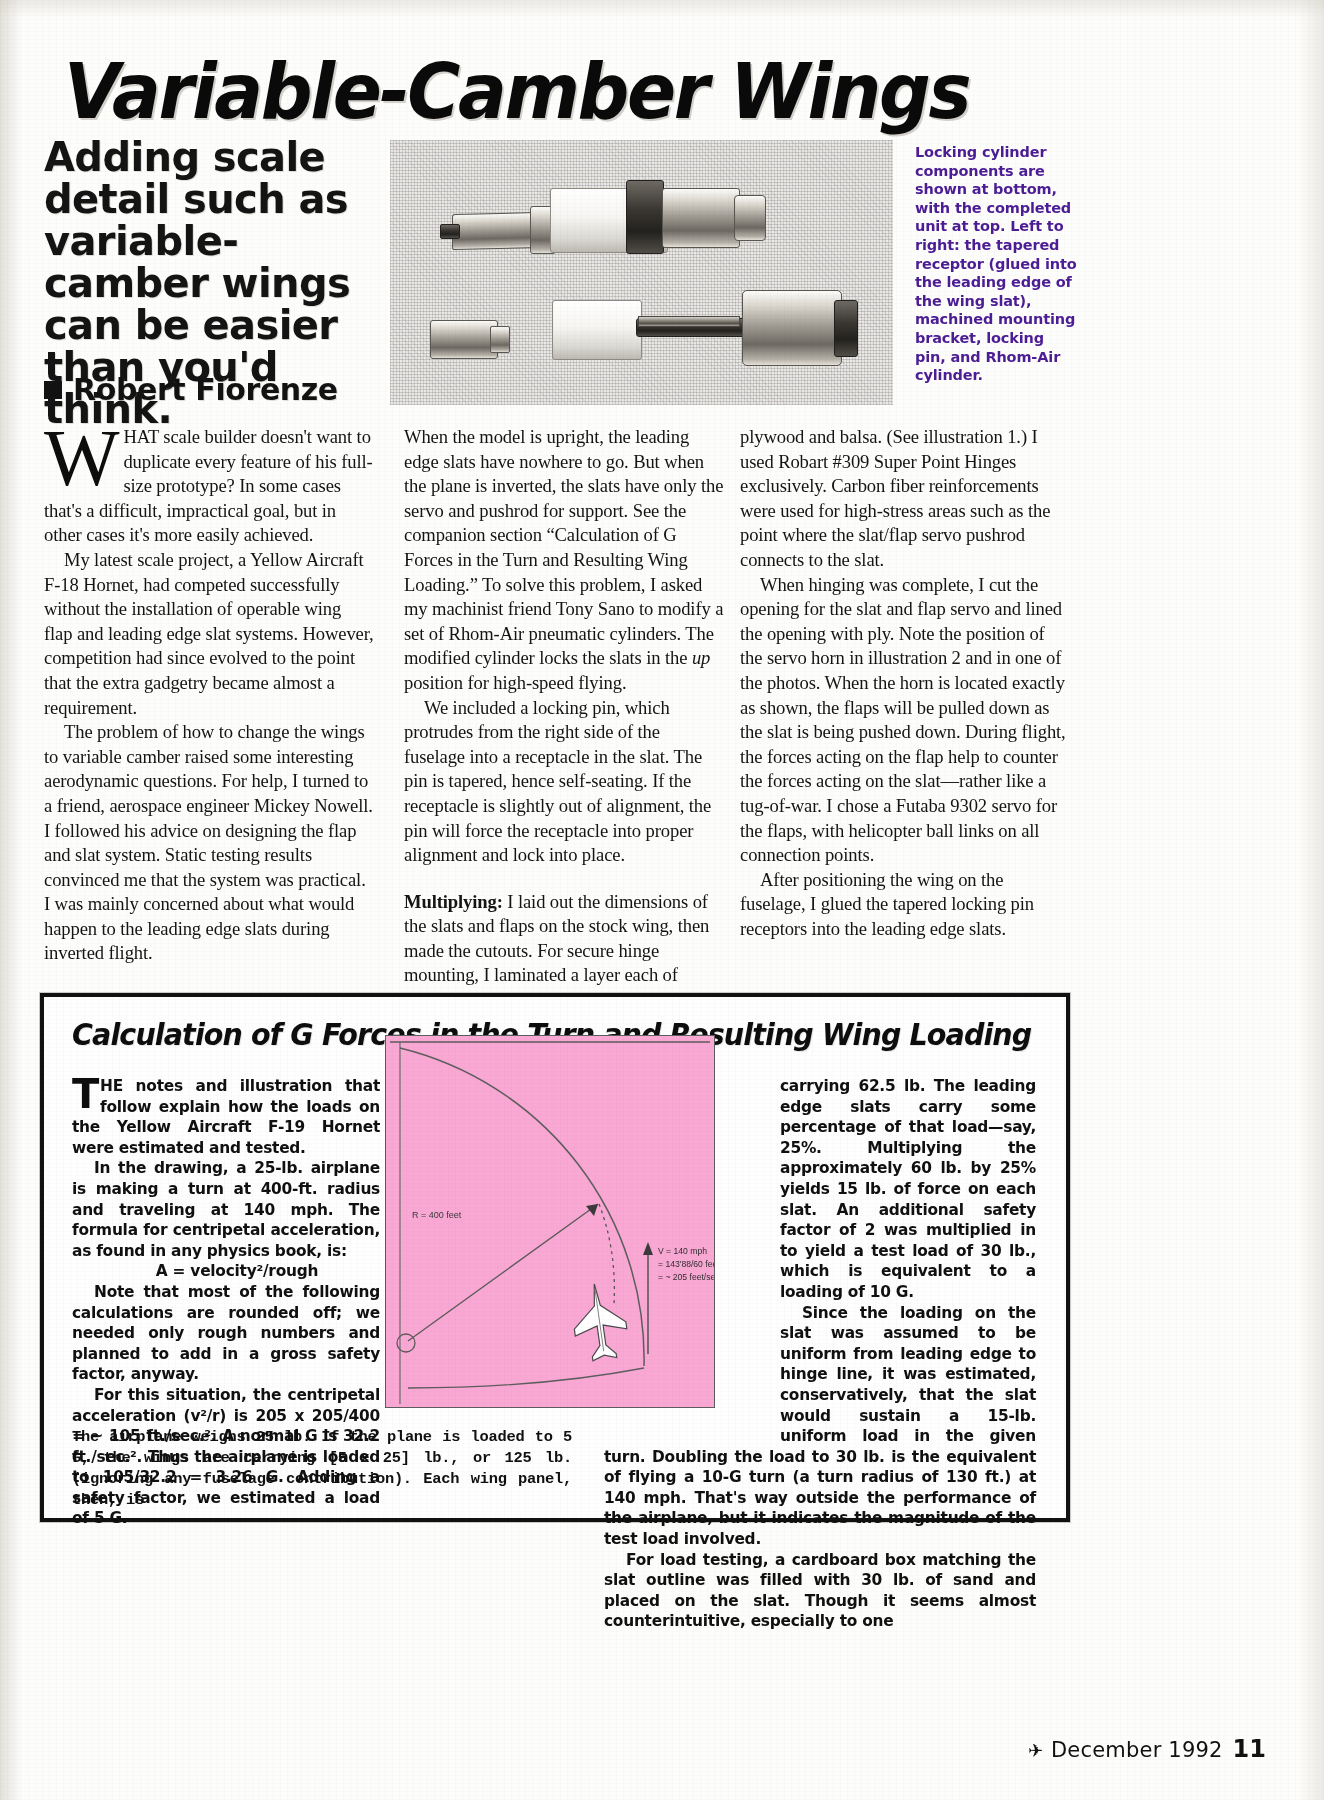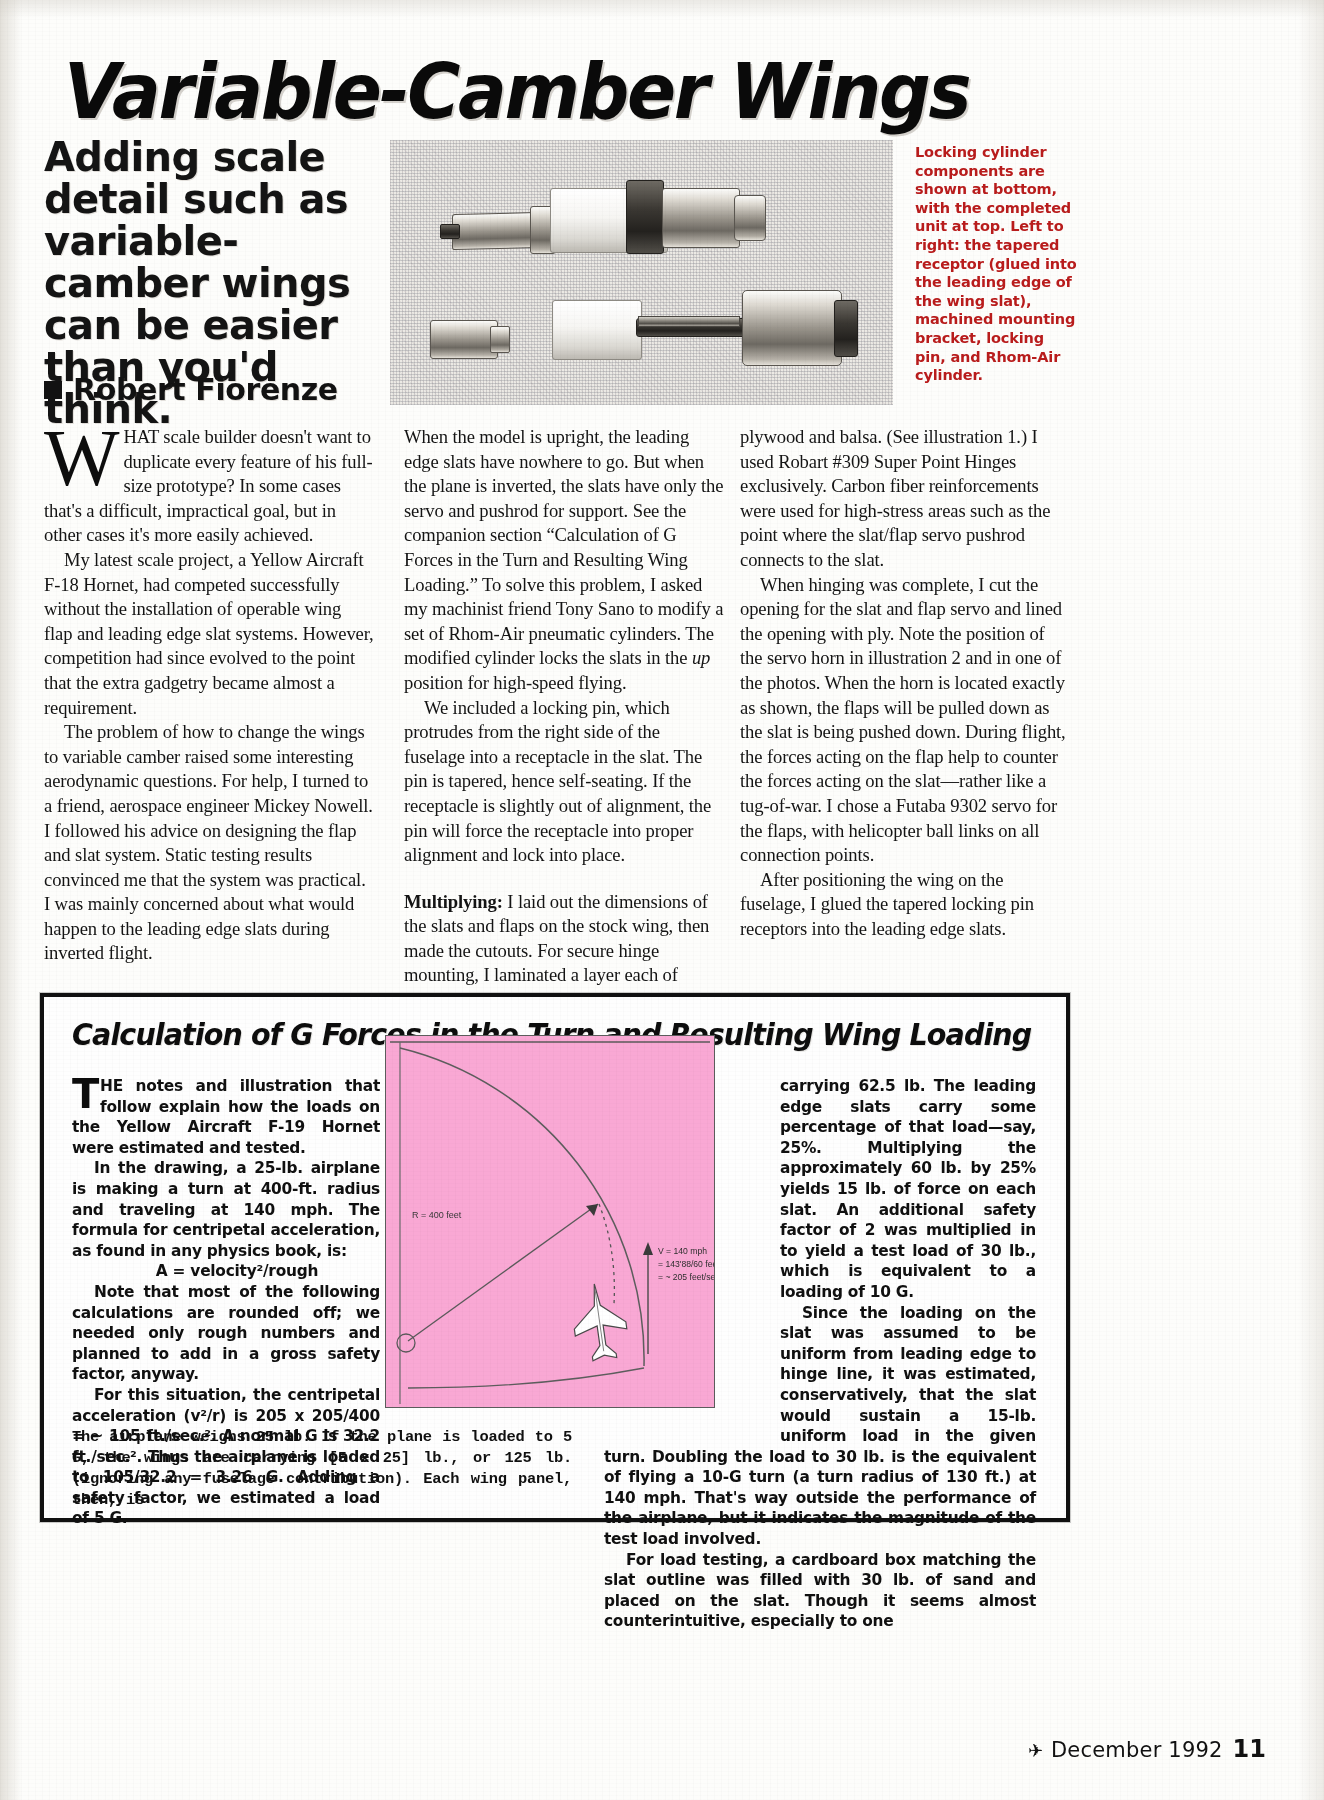--- a/index.html
+++ b/index.html
@@ -97,21 +97,21 @@
     background:linear-gradient(180deg,#d7d4cc 0%,#8e8a82 40%,#55524c 72%,#a7a39b 100%);
     border:1px solid #4a4742;
   }
   .cap{border-radius:3px;}
 
   
   #caption{
     position:absolute;left:915px;top:143px;width:162px;
     font-family:"DejaVu Sans",sans-serif;
     font-weight:700;font-size:14.5px;line-height:18.6px;
-    letter-spacing:-.15px;color:#b91c1c;
+    letter-spacing:-.15px;color:#4c1d95;
   }
 
   
   .bodycol{
     position:absolute;top:425px;
     font-family:"Liberation Serif",serif;
     font-size:18.6px;line-height:24.6px;
     color:#141414;text-align:left;
     letter-spacing:-.12px;
   }

